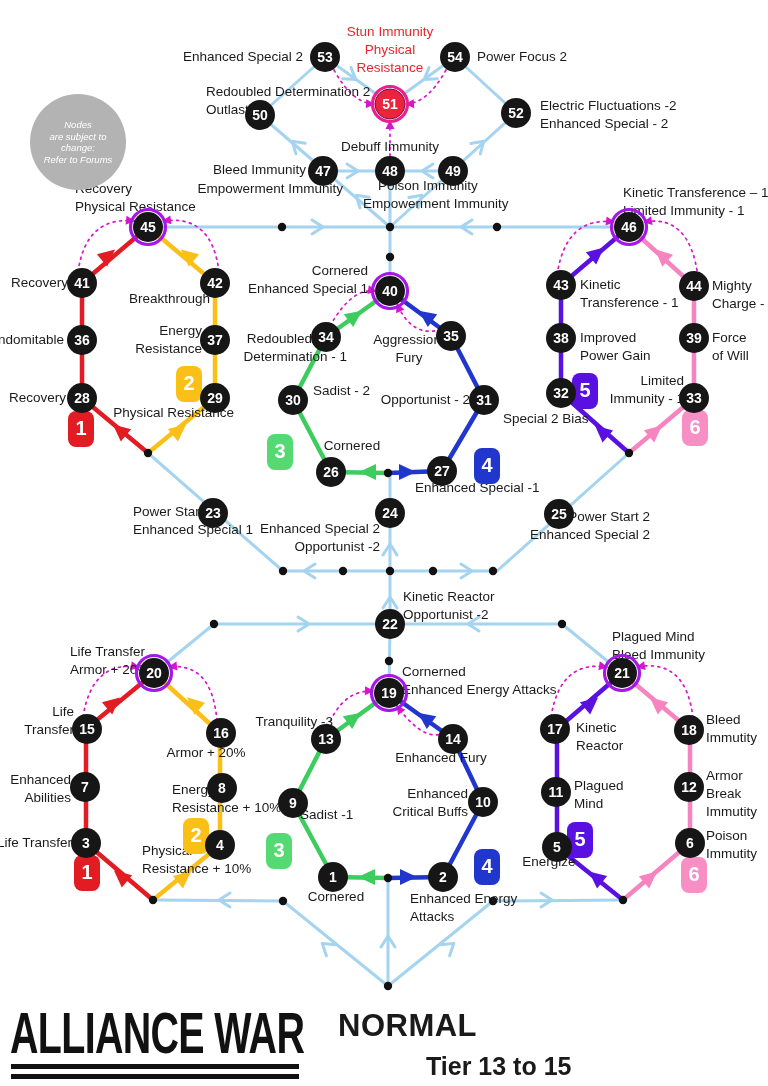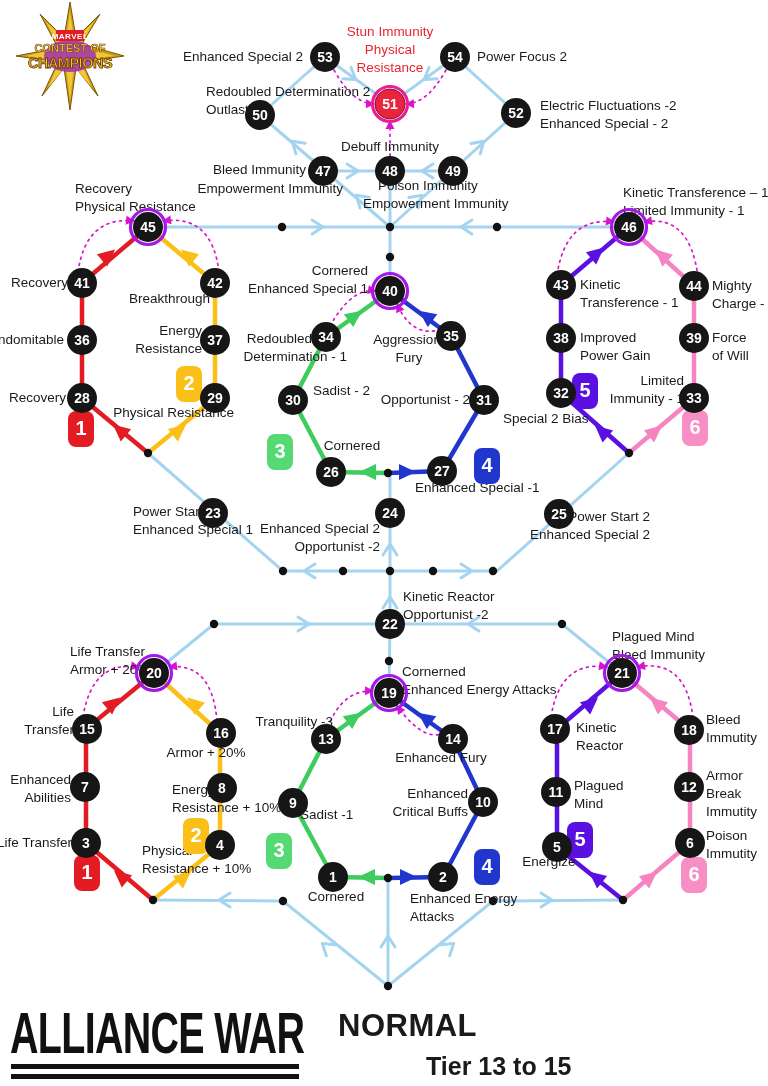--- a/index.html
+++ b/index.html
@@ -460,31 +460,28 @@
       <g>
         <circle cx="557" cy="847" r="15" fill="#161616" stroke="none" stroke-width="0"></circle>
         <text x="557" y="848" text-anchor="middle" dominant-baseline="middle" fill="#fff" font-size="14" font-weight="bold">5</text>
       </g>
       <g>
         <circle cx="690" cy="843" r="15" fill="#161616" stroke="none" stroke-width="0"></circle>
         <text x="690" y="844" text-anchor="middle" dominant-baseline="middle" fill="#fff" font-size="14" font-weight="bold">6</text>
       </g>
     </svg>
 
-  <div class="logo">
-    <svg width="108" height="108" viewBox="0 0 108 108">
-      <polygon points="54,0 60,36 84,12 66,42 108,54 66,60 82,94 60,66 54,108 48,66 26,94 42,60 0,54 42,46 24,12 48,36" fill="#caa018" stroke="#7a5206" stroke-width="1"></polygon>
-      <polygon points="54,10 58,38 78,20 64,44 98,54 64,58 76,86 58,64 54,98 50,64 32,86 44,58 10,54 44,46 30,20 50,38" fill="#f2c737"></polygon>
-      <ellipse cx="54" cy="54" rx="26" ry="16" fill="#a02fb4" opacity="0.85"></ellipse>
-      <rect x="40" y="28" width="28" height="11" fill="#e31b23"></rect>
-      <text x="54" y="36.5" text-anchor="middle" class="logo-marvel">MARVEL</text>
-      <text x="54" y="50" text-anchor="middle" class="logo-contest">CONTEST OF</text>
-      <text x="54" y="66" text-anchor="middle" class="logo-champ">CHAMPIONS</text>
-    </svg>
+
+  <div class="note">
+    <div class="note-text">
+      <div>Nodes</div>
+      <div>are subject to</div>
+      <div>change:</div>
+      <div>Refer to Forums</div>
+    </div>
   </div>
-
 
   <div class="title-main">ALLIANCE WAR</div>
   <div class="bar bar1"></div>
   <div class="bar bar2"></div>
   <div class="title-mode">NORMAL</div>
   <div class="title-tier">Tier 13 to 15</div>
 </div>
 
 </body></html>

